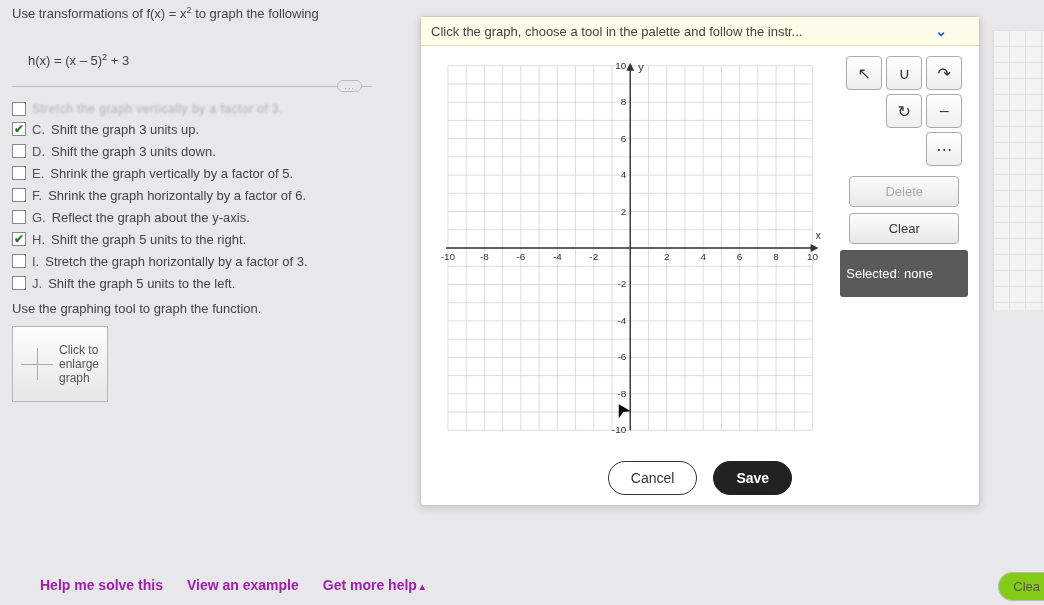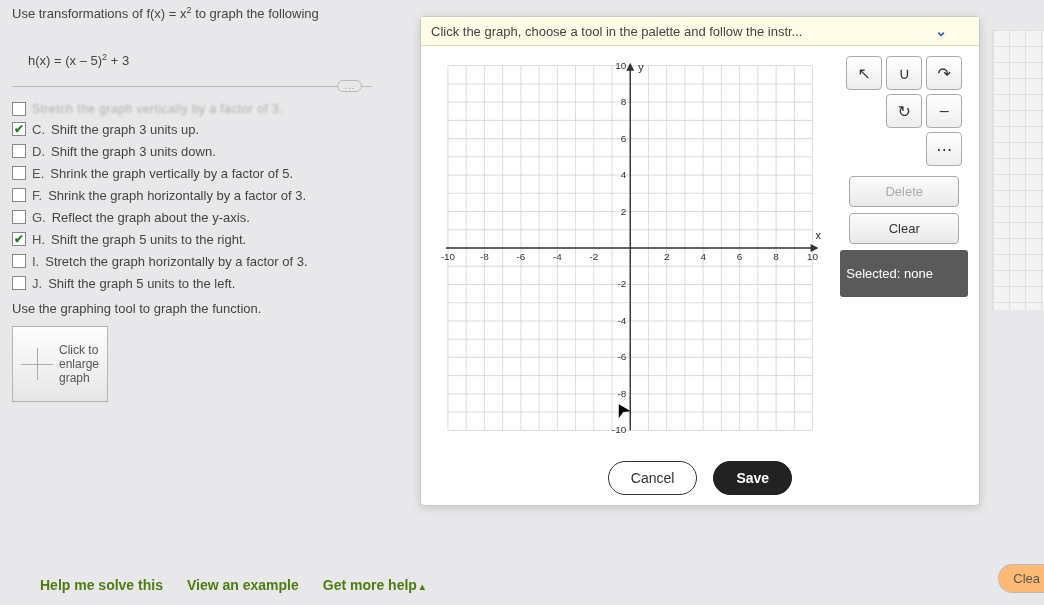--- a/index.html
+++ b/index.html
@@ -230,33 +230,33 @@
       font-weight: bold;
     }
     .bottom-links {
       position: absolute;
       bottom: 12px;
       left: 40px;
       display: flex;
       gap: 24px;
       font-size: 14px;
       font-weight: bold;
-      color: #4d7c0f;
+      color: #a21caf;
     }
     .bottom-links span { cursor: pointer; }
     .dropup::after { content: " ▴"; font-size: 10px; }
     .clear-all {
       position: absolute;
-      bottom: 12px;
+      bottom: 4px;
       right: 0;
       padding: 6px 4px 6px 14px;
       border: 1px solid #bbb;
       border-right: none;
       border-radius: 16px 0 0 16px;
-      background: #fdba74;
+      background: #84cc16;
       font-size: 13px;
       color: #555;
     }
     .right-strip {
       position: absolute;
       right: 0;
       top: 30px;
       width: 52px;
       height: 280px;
       background: #fbfbfb;
@@ -300,21 +300,21 @@
         <span>Shift the graph 3 units down.</span>
       </div>
       <div class="check-row">
         <div class="checkbox"></div>
         <span class="opt-letter">E.</span>
         <span>Shrink the graph vertically by a factor of 5.</span>
       </div>
       <div class="check-row">
         <div class="checkbox"></div>
         <span class="opt-letter">F.</span>
-        <span>Shrink the graph horizontally by a factor of 3.</span>
+        <span>Shrink the graph horizontally by a factor of 6.</span>
       </div>
       <div class="check-row">
         <div class="checkbox"></div>
         <span class="opt-letter">G.</span>
         <span>Reflect the graph about the y-axis.</span>
       </div>
       <div class="check-row">
         <div class="checkbox checked"></div>
         <span class="opt-letter">H.</span>
         <span>Shift the graph 5 units to the right.</span>

